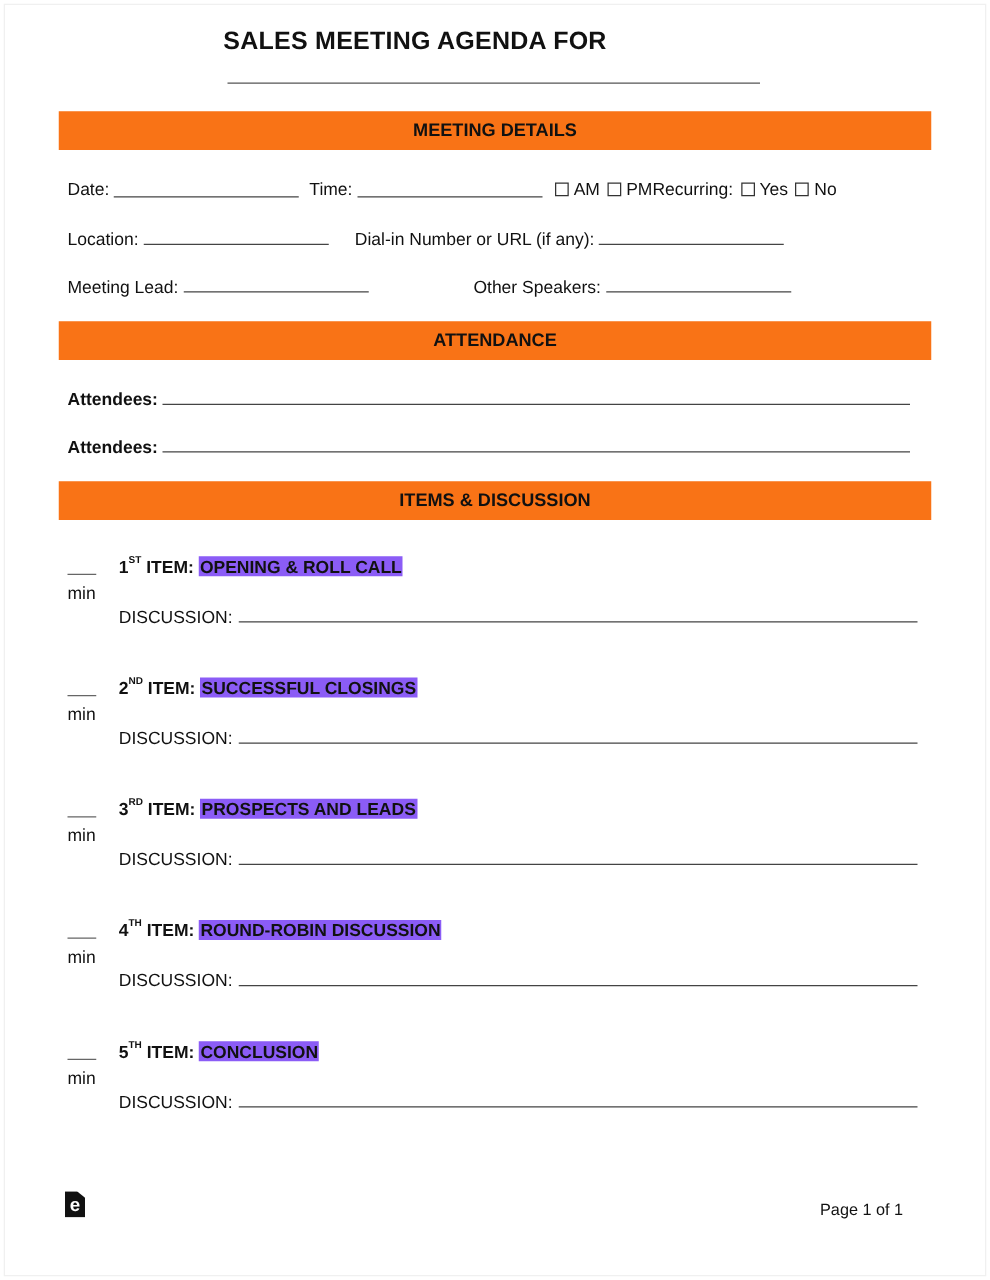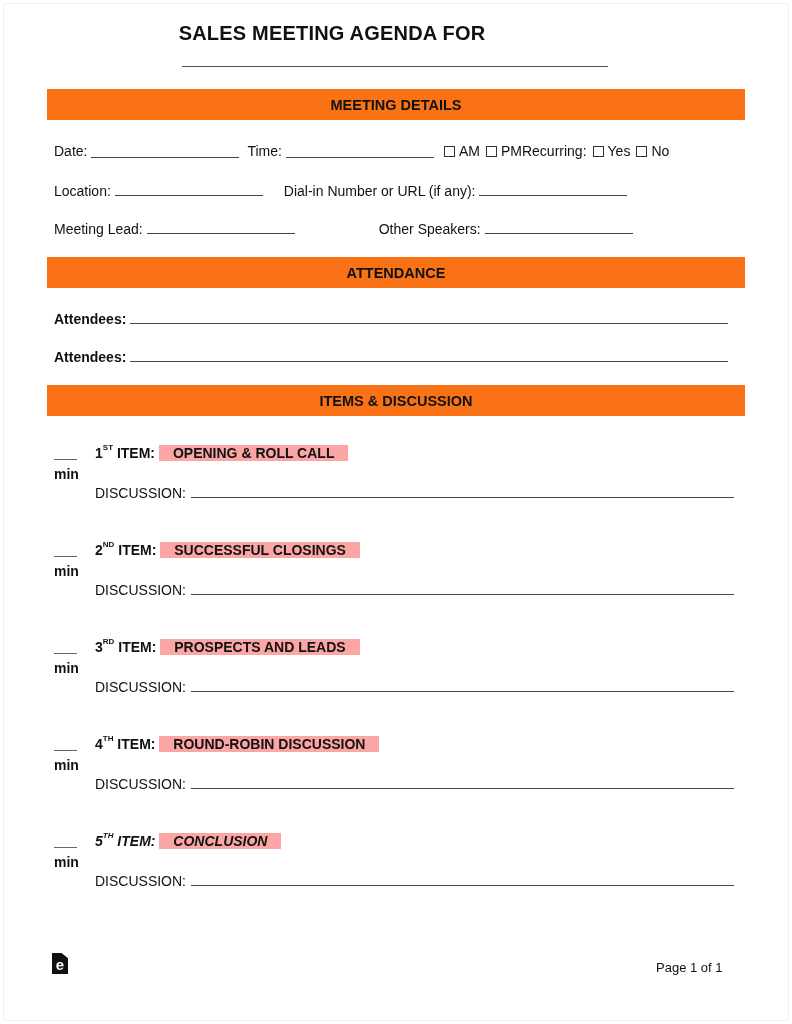--- a/index.html
+++ b/index.html
@@ -35,27 +35,27 @@
   }
   .cb {
     display: inline-block; width: 9px; height: 9px; border: 1px solid #333;
     margin: 0 4px 0 6px; position: relative; top: 0px;
   }
   .bold { font-weight: bold; }
   .item-min-line {
     position: absolute; left: 54px; width: 23px; border-bottom: 1px solid #666;
   }
   .item-min {
-    position: absolute; left: 54px; font-weight: bold; font-size: 14px;
+    position: absolute; left: 54px; font-weight: normal; font-size: 14px;
   }
   .item-title {
     position: absolute; left: 95px; font-size: 14px; font-weight: bold; white-space: nowrap;
   }
   .item-title sup { font-size: 8px; position: relative; top: -2px; }
-  .hl { background: #fca5a5; padding: 0 14px; text-align: center; }
+  .hl { background: #8b5cf6; padding: 0 1px; text-align: center; }
   .disc {
     position: absolute; left: 95px; font-size: 14px; white-space: nowrap;
     display: flex; align-items: baseline;
   }
   .disc .blank { width: 543px; margin-left: 5px; }
   .footer-logo {
     position: absolute; left: 52px; top: 953px; width: 16px; height: 21px;
     background: #111; color: #fff; font-weight: bold; font-size: 15px;
     display: flex; align-items: flex-end; justify-content: center;
     clip-path: polygon(0 0, 60% 0, 100% 25%, 100% 100%, 0 100%);
@@ -171,21 +171,21 @@
   </div>
   <div class="disc" style="top:776px;">
     <span>DISCUSSION:</span>
     <span class="blank"></span>
   </div>
 </div>
 
 <div>
   <div class="item-min-line" style="top:847px;"></div>
   <div class="item-min" style="top:854px;">min</div>
-  <div class="item-title" style="top:833px;font-style:italic;">
+  <div class="item-title" style="top:833px;">
     <span>5</span><sup>TH</sup>
     <span>ITEM:</span>
     <span class="hl">CONCLUSION</span>
   </div>
   <div class="disc" style="top:873px;">
     <span>DISCUSSION:</span>
     <span class="blank"></span>
   </div>
 </div>
 

